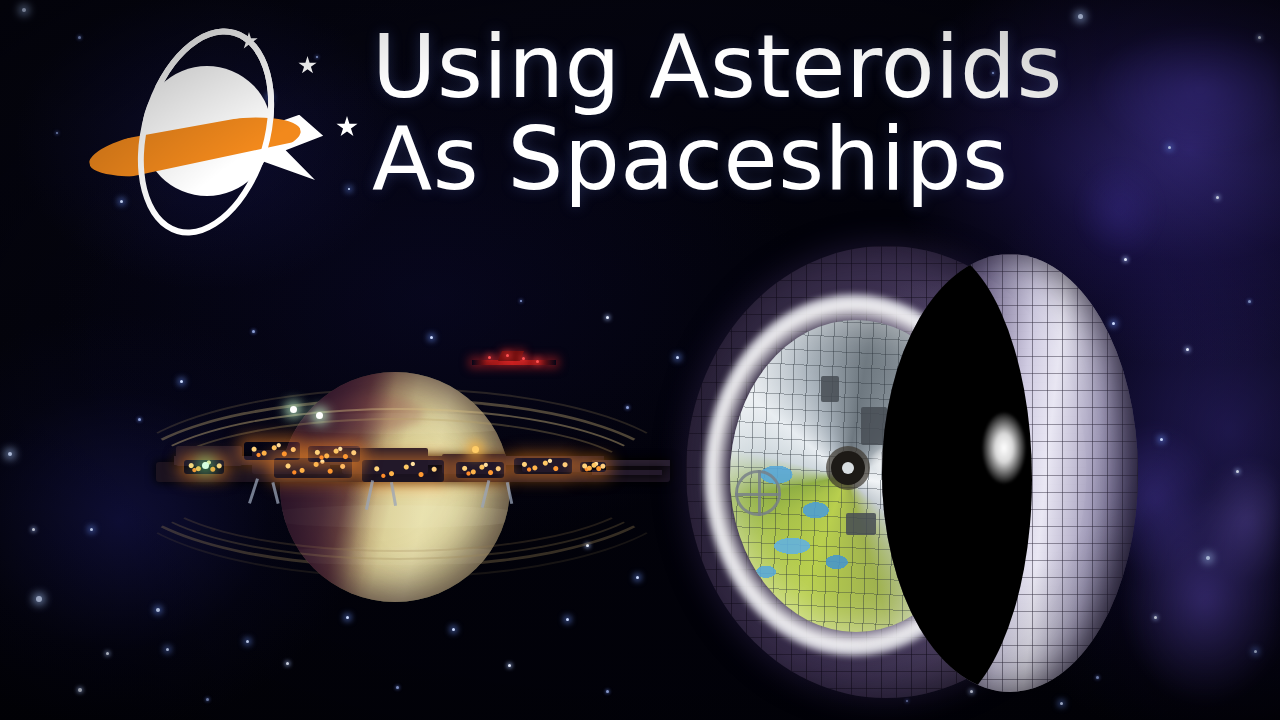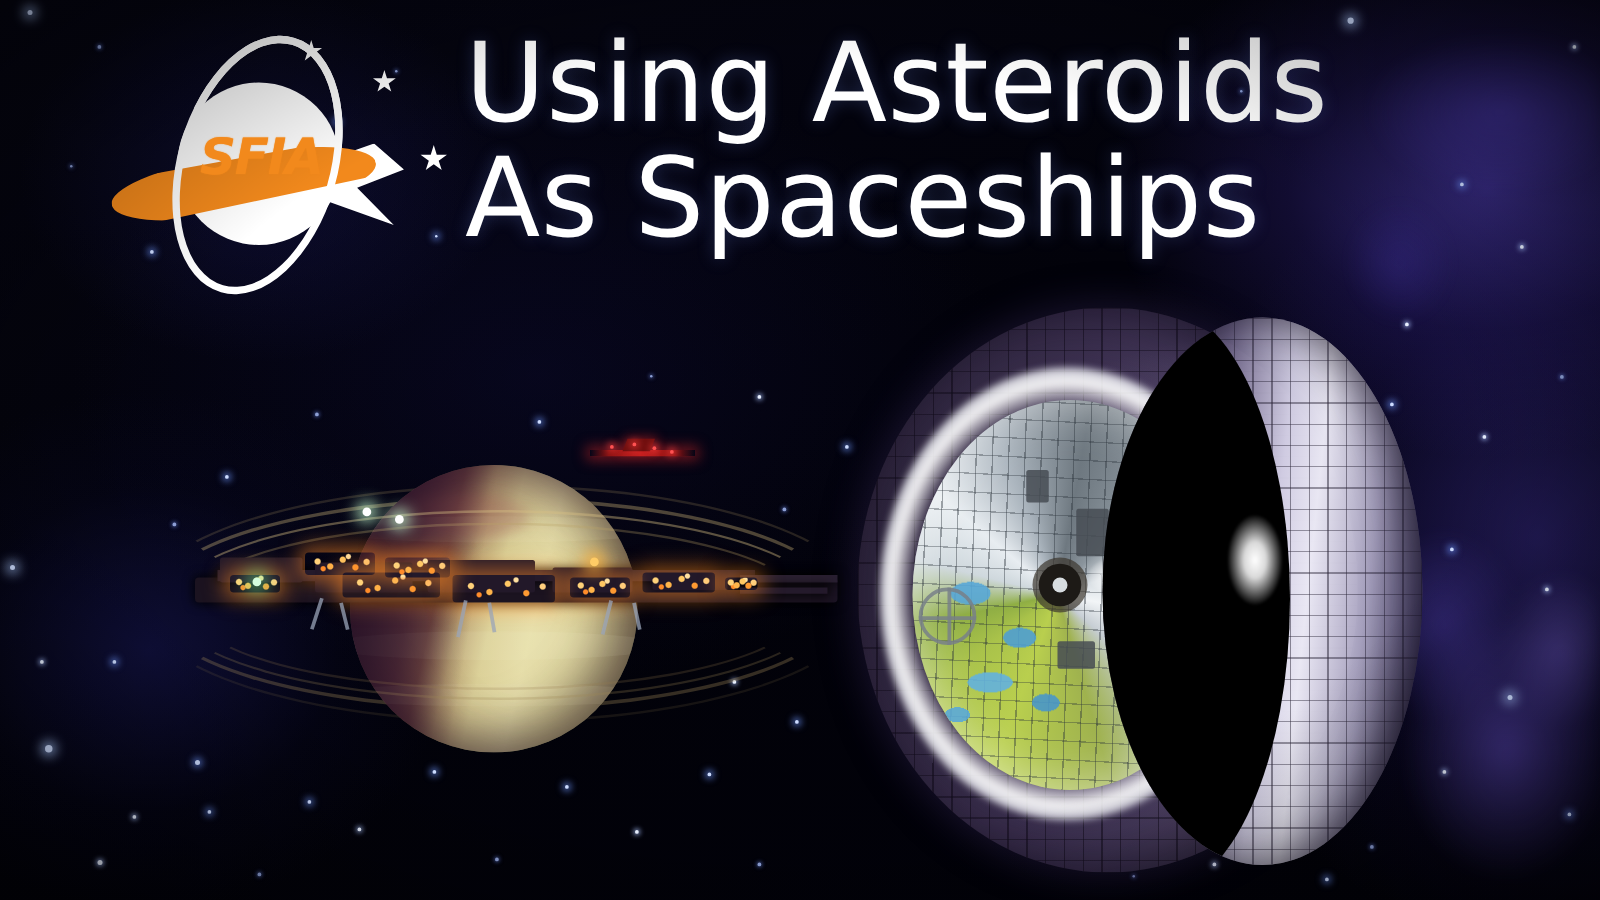--- a/index.html
+++ b/index.html
@@ -385,21 +385,20 @@
 
   <div class="logo-star" style="left:240px; top:32px;  width:18px; height:18px;"></div>
   <div class="logo-star" style="left:298px; top:56px;  width:19px; height:19px;"></div>
   <div class="logo-star" style="left:336px; top:116px; width:22px; height:22px;"></div>
 
   <div class="logo">
     <div class="logo-ring-white-back"></div>
     <div class="logo-planet"></div>
     <div class="logo-arrowhead"></div>
     <div class="logo-ring-orange2"></div>
-    <div class="logo-text">SFIA</div>
     <div class="logo-ring-white"></div>
   </div>
 
   <div class="title">
     <span class="l1">Using Asteroids</span>
     <span class="l2">As Spaceships</span>
   </div>
 
   <div class="planet-group">
 

